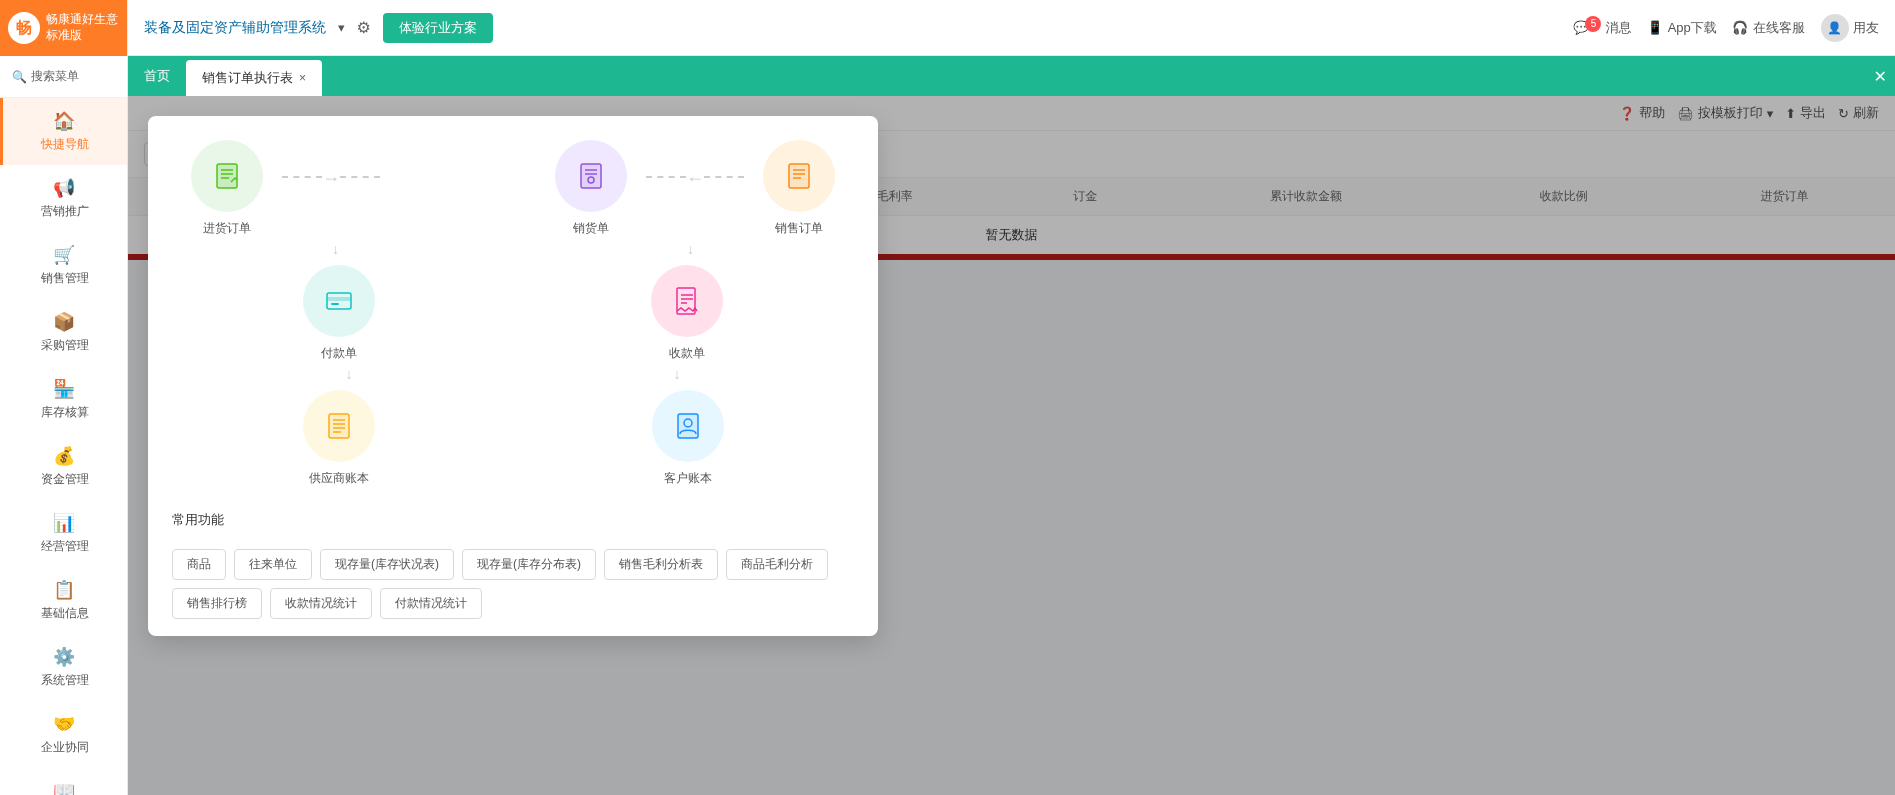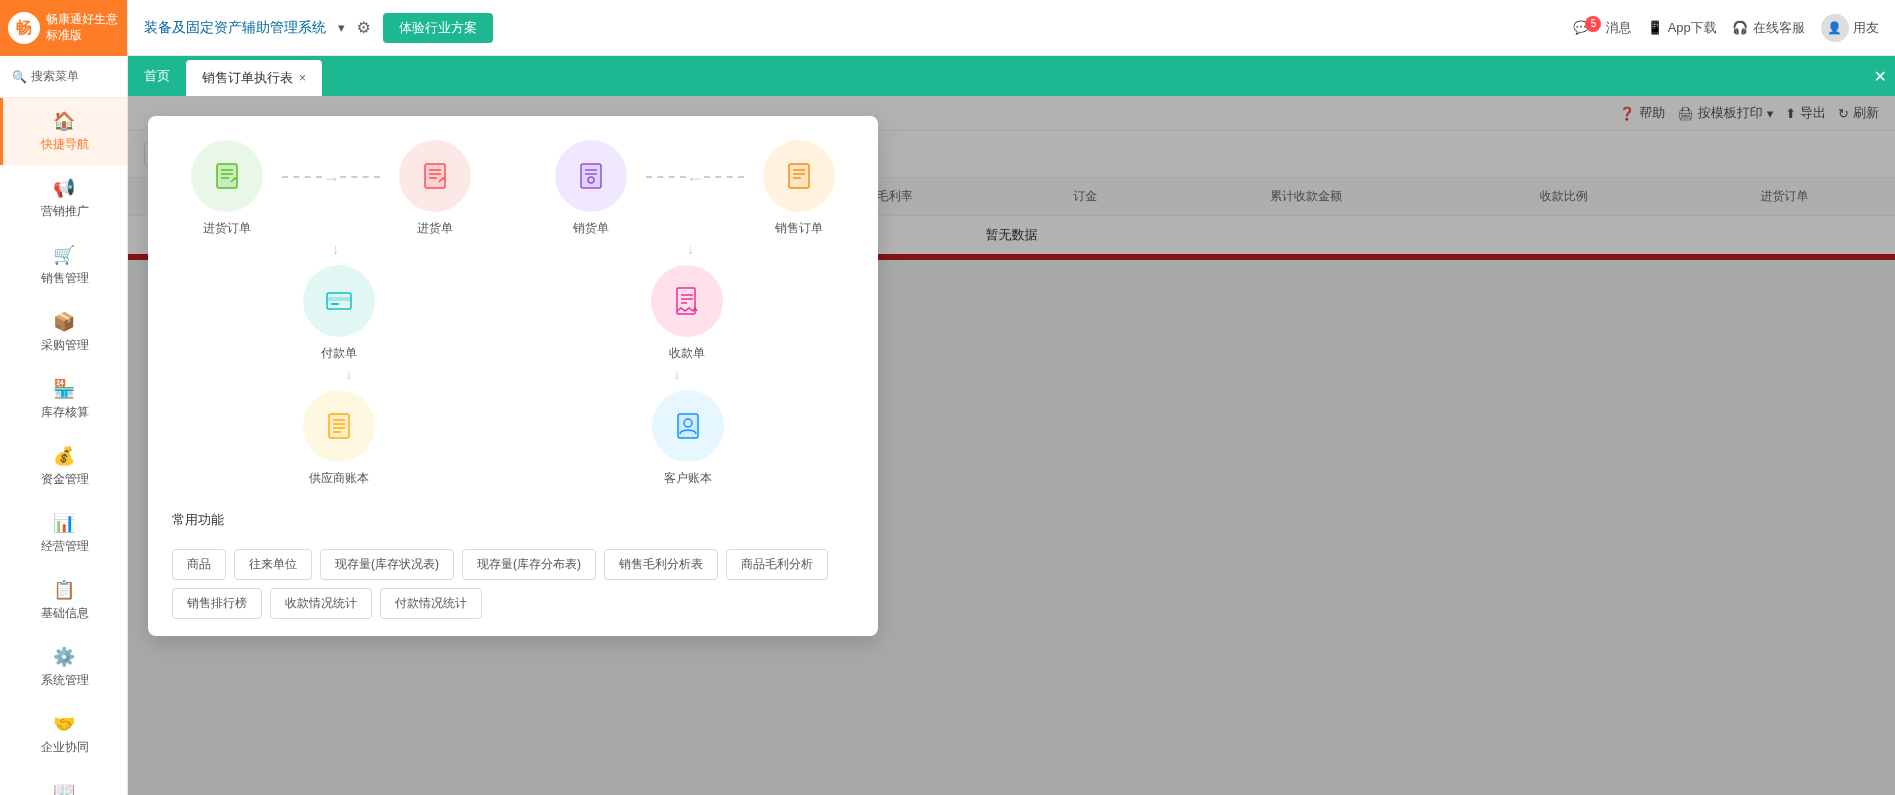--- a/index.html
+++ b/index.html
@@ -283,33 +283,20 @@
                       <line x1="10" y1="14" x2="22" y2="14" stroke="#52c41a" stroke-width="1.5"></line>
                       <line x1="10" y1="18" x2="18" y2="18" stroke="#52c41a" stroke-width="1.5"></line>
                       <polyline points="20,22 24,18 26,20" stroke="#52c41a" stroke-width="1.5" fill="none"></polyline>
                     </svg>
                   </div>
                   <span class="flow-label">进货订单</span>
                 </div>
                 <div class="flow-dashed"></div>
                 <span style="color:#ccc;font-size:18px;margin-bottom:24px;">→</span>
                 <div class="flow-dashed"></div>
-                <div class="flow-item">
-                  <div class="flow-circle red">
-                    <svg width="32" height="32" viewBox="0 0 32 32" fill="none">
-                      <rect x="6" y="4" width="20" height="24" rx="2" fill="#ff4d4f" opacity="0.15"></rect>
-                      <rect x="6" y="4" width="20" height="24" rx="2" stroke="#ff4d4f" stroke-width="1.5"></rect>
-                      <line x1="10" y1="10" x2="22" y2="10" stroke="#ff4d4f" stroke-width="1.5"></line>
-                      <line x1="10" y1="14" x2="22" y2="14" stroke="#ff4d4f" stroke-width="1.5"></line>
-                      <line x1="10" y1="18" x2="18" y2="18" stroke="#ff4d4f" stroke-width="1.5"></line>
-                      <polyline points="20,22 24,18 26,20" stroke="#ff4d4f" stroke-width="1.5" fill="none"></polyline>
-                    </svg>
-                  </div>
-                  <span class="flow-label">进货单</span>
-                </div>
               </div>
 
               <div style="flex:1; min-width: 40px;"></div>
 
               <div style="display:flex; align-items: center;">
                 <div class="flow-item">
                   <div class="flow-circle purple">
                     <svg width="32" height="32" viewBox="0 0 32 32" fill="none">
                       <rect x="6" y="4" width="20" height="24" rx="2" fill="#9254de" opacity="0.15"></rect>
                       <rect x="6" y="4" width="20" height="24" rx="2" stroke="#9254de" stroke-width="1.5"></rect>

